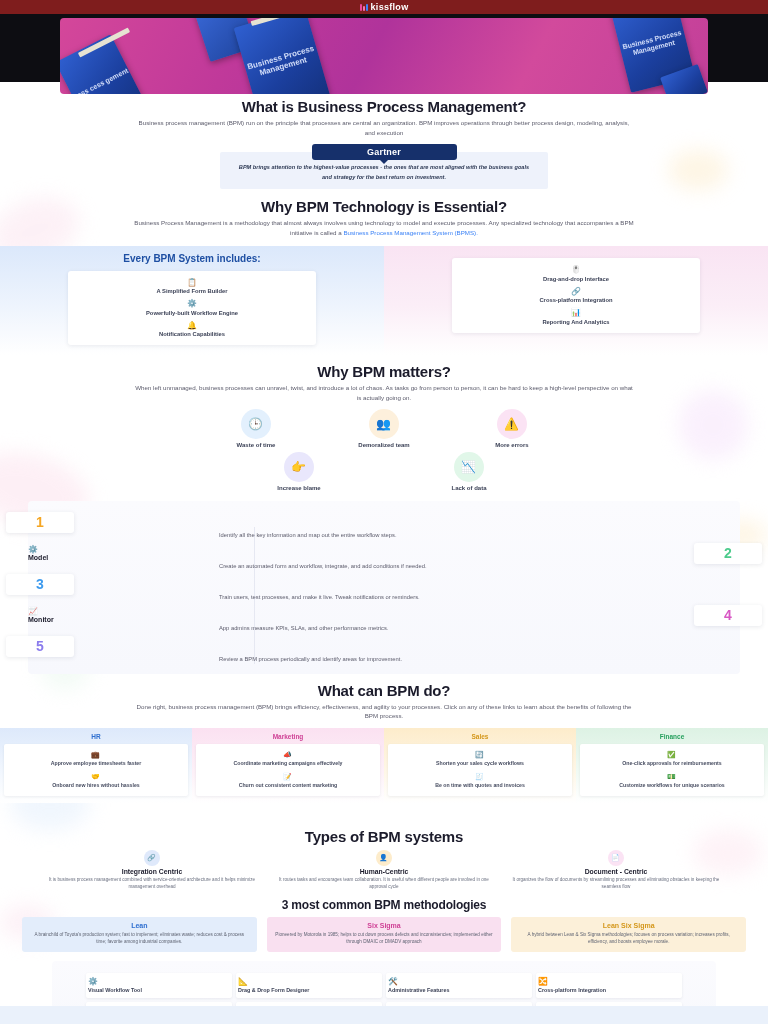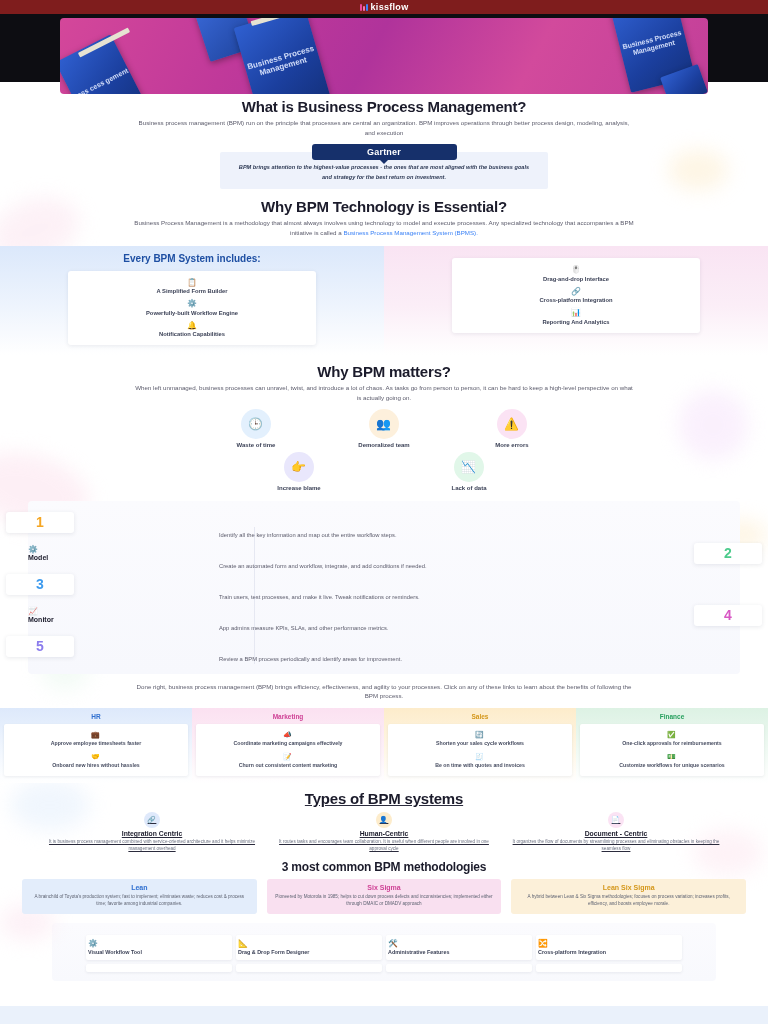--- a/index.html
+++ b/index.html
@@ -339,20 +339,21 @@
 
     <div class="step">
       <div class="numbox left" style="top:-2px;color:#8b7ced">5</div>
       <div class="ic">♻️</div>
       <div class="nm">Optimise</div>
       <div class="ds">Review a BPM process periodically and identify areas for improvement.</div>
     </div>
   </div>
 
   <div class="sec" style="margin-top:8px;">
+    <h2 class="sec-title">What can BPM do?</h2>
     <p class="sec-sub">Done right, business process management (BPM) brings efficiency, effectiveness, and agility to your processes. Click on any of these links to learn about the benefits of following the BPM process.</p>
     <div class="bpmdo">
 
       <div class="col c-hr">
         <h4>HR</h4>
         <div class="inner">
           <div class="bullet">
             <div class="ic">💼</div>
             <div class="lb">Approve employee timesheets faster</div>
           </div>
@@ -401,21 +402,21 @@
           <div class="bullet">
             <div class="ic">💵</div>
             <div class="lb">Customize workflows for unique scenarios</div>
           </div>
         </div>
       </div>
 
     </div>
   </div>
 
-  <div class="sec" style="margin-top:7px;text-decoration:underline;">
+  <div class="sec" style="margin-top:25px;">
     <h2 class="sec-title">Types of BPM systems</h2>
     <div class="types">
       <div class="type">
         <div class="tcircle" style="background:#dfe9fb">🔗</div>
         <div class="nm">Integration Centric</div>
         <div class="ds">It is business process management combined with service-oriented architecture and it helps minimize management overhead</div>
       </div>
       <div class="type">
         <div class="tcircle" style="background:#fdeccb">👤</div>
         <div class="nm">Human-Centric</div>

